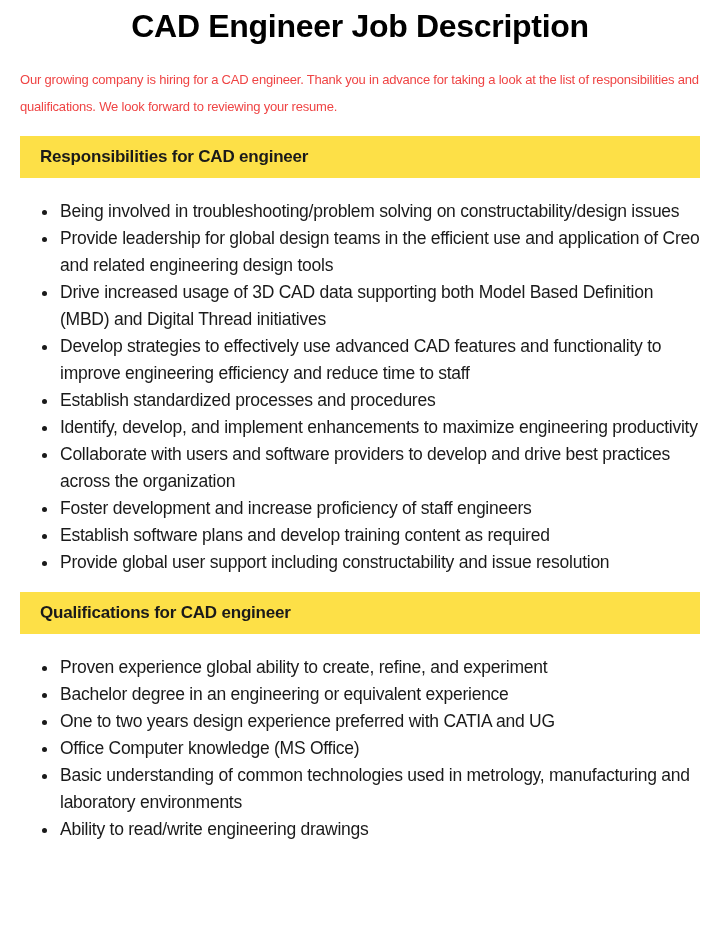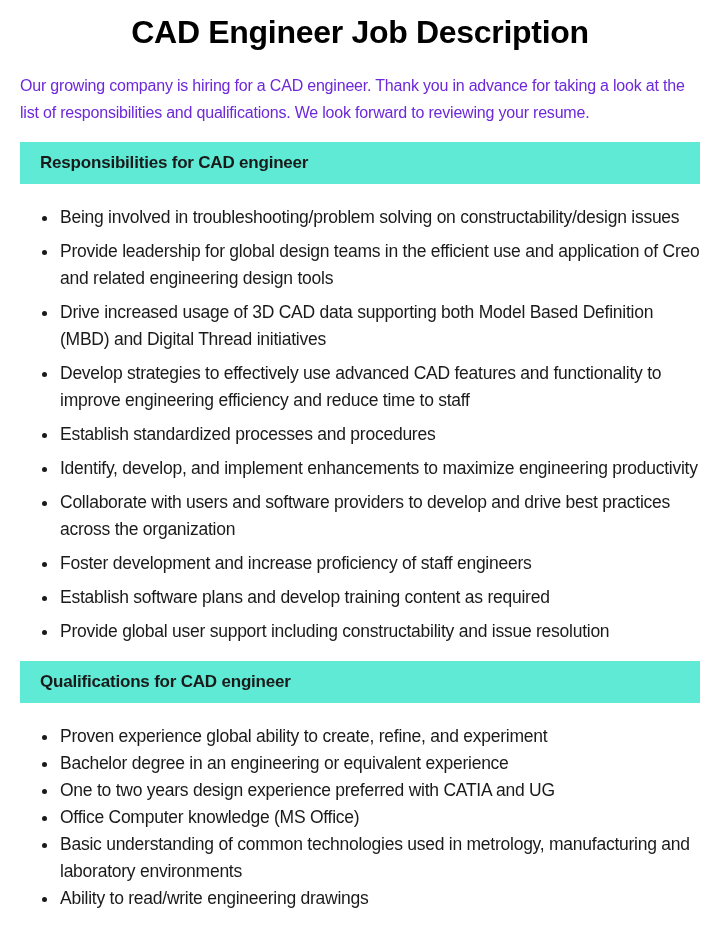--- a/index.html
+++ b/index.html
@@ -3,52 +3,52 @@
   <meta charset="utf-8">
   <style>
     html, body { margin: 0; padding: 0; background: #ffffff; }
     body {
       width: 720px; height: 948px; overflow: hidden;
       font-family: "Liberation Sans", sans-serif;
       color: #1a1a1a;
     }
     .page { padding: 0 20px 0 20px; box-sizing: border-box; width: 720px; }
     h1 {
-      margin: 10px; padding-top: 2px;
+      margin: 4px; padding-top: 2px;
       font-size: 32px; line-height: 40px; font-weight: bold;
       text-align: center; color: #000;
       letter-spacing: -0.3px;
     }
     .intro {
       margin: 20px 0 0 0;
-      font-size: 16px; line-height: 27px; color: #6d28d9;
+      font-size: 13px; line-height: 27px; color: #ef4444;
       letter-spacing: -0.2px;
     }
     .section-header {
       margin-top: 16px;
-      background: #5eead4;
+      background: #fde047;
       height: 42px; line-height: 42px;
       padding-left: 20px;
       font-size: 17px; font-weight: bold; color: #1a1a1a;
       letter-spacing: -0.2px;
     }
     ul {
       margin: 20px 0 0 0; padding: 0 0 0 40px;
       list-style: none;
     }
     li {
       position: relative;
       font-size: 17.5px; line-height: 27px; color: #1a1a1a;
       letter-spacing: -0.25px;
     }
     li::before {
       content: ""; position: absolute; left: -18px; top: 12px;
       width: 5px; height: 5px; border-radius: 50%; background: #1a1a1a;
     }
-    .resp-list li { padding-right: 0; margin-top: 7px; }
+    .resp-list li { padding-right: 0; }
   </style>
 </head>
 <body>
 
 <div class="page">
   <h1>CAD Engineer Job Description</h1>
   <p class="intro">Our growing company is hiring for a CAD engineer. Thank you in advance for taking a look at the list of responsibilities and qualifications. We look forward to reviewing your resume.</p>
 
   <div class="section-header">Responsibilities for CAD engineer</div>
   <ul class="resp-list">

